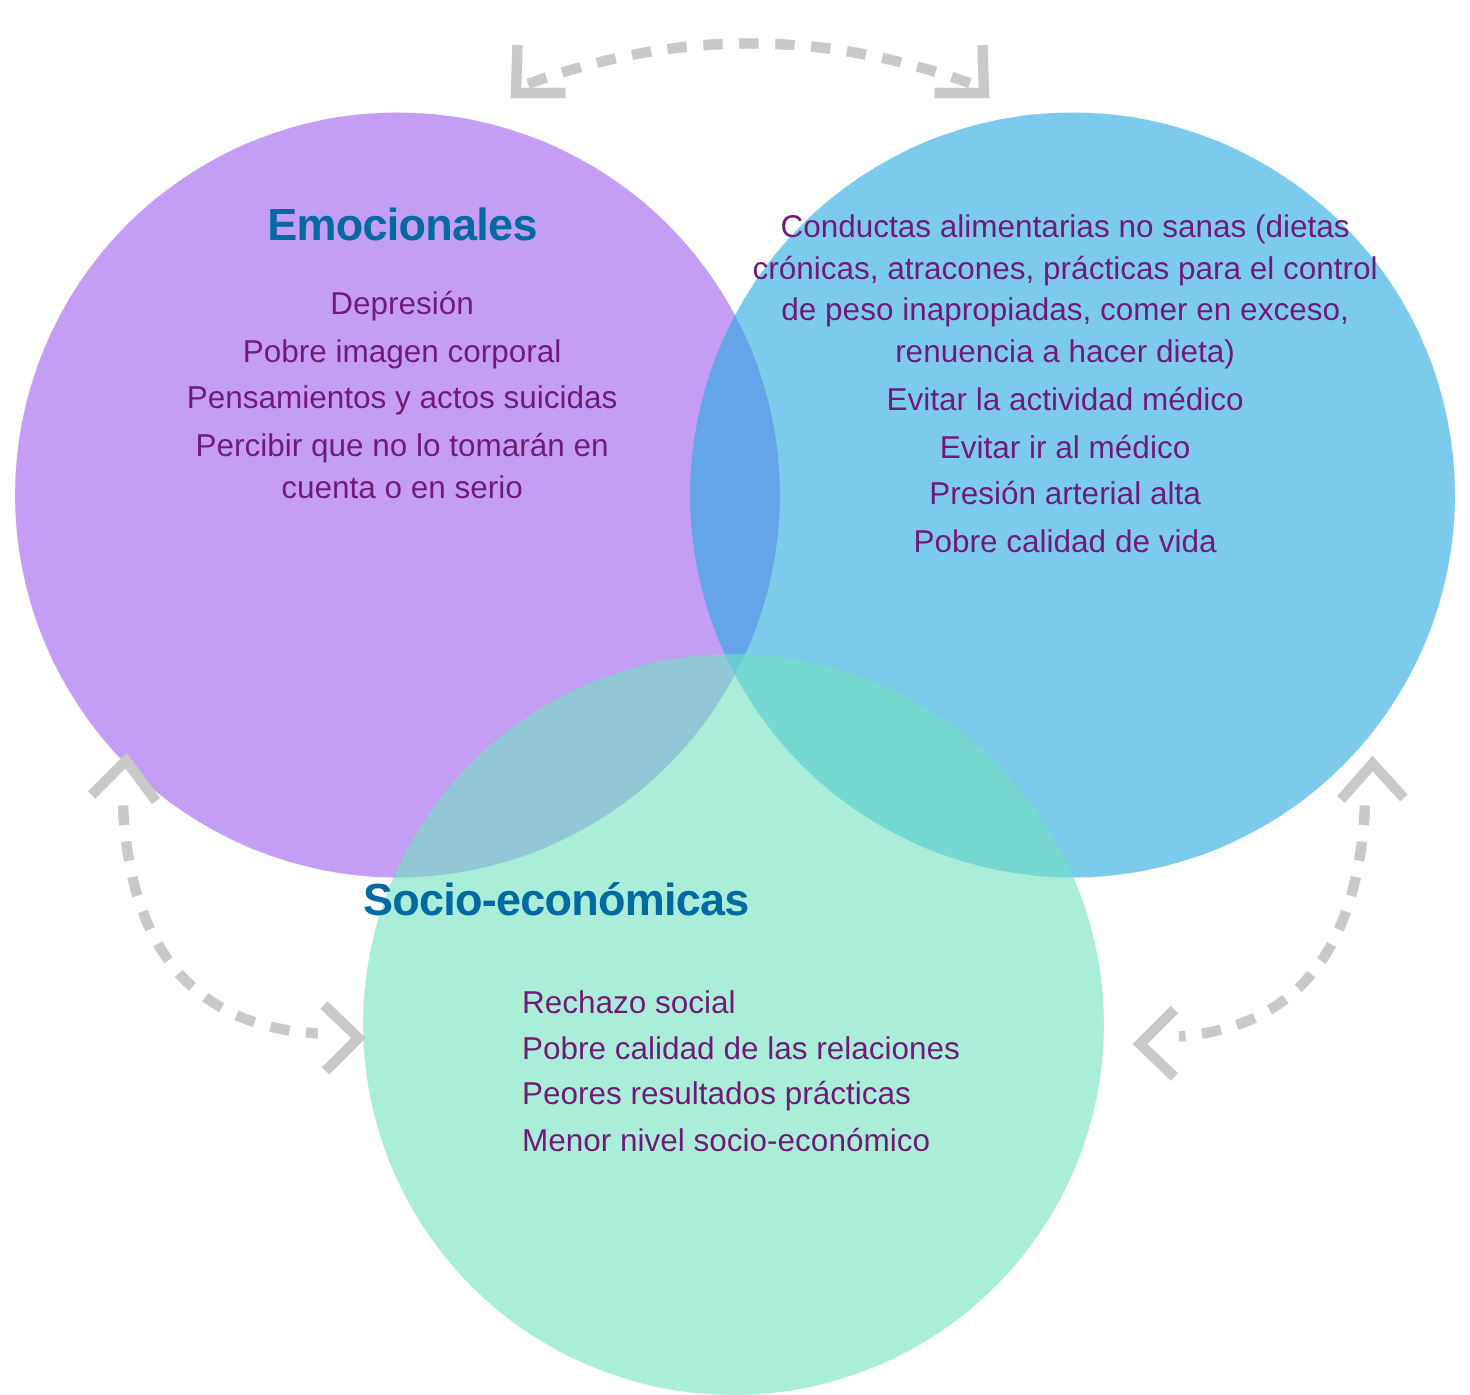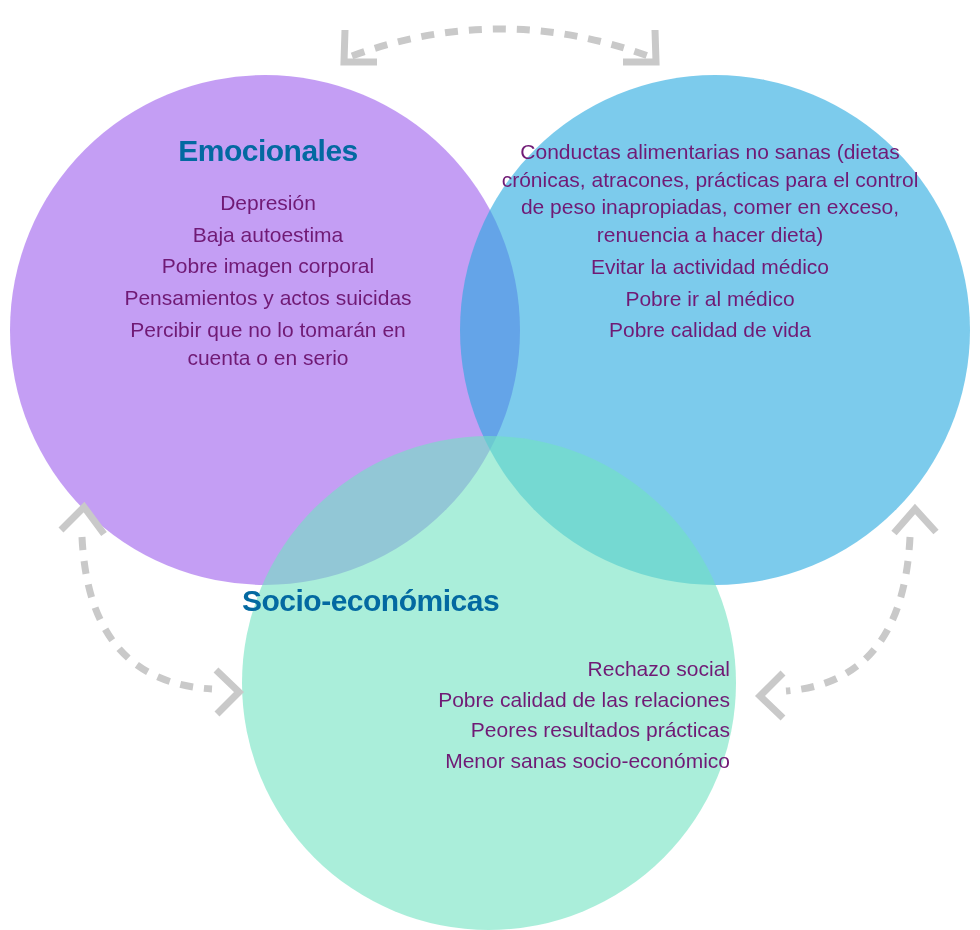--- a/index.html
+++ b/index.html
@@ -18,21 +18,21 @@
     line-height:1.1;
   }
   .itemlist{font-size:21px;color:#701a75;line-height:1.32;}
   .itemlist .item{margin:4px 0;}
 
   .block-emocionales{left:108px;top:134px;width:320px;text-align:center;}
   .block-emocionales .heading{margin-bottom:22px;}
   .block-salud{left:495px;top:134px;width:430px;text-align:center;}
   .block-salud .heading{margin-bottom:28px;}
   .heading-socio{position:absolute;left:242px;top:584px;width:494px;z-index:2;}
-  .block-socio-list{left:330px;top:652px;width:400px;text-align:right;}
+  .block-socio-list{left:348px;top:652px;width:400px;text-align:left;}
   .block-socio-list .item{margin:3px 0;}
 
   .arrow-layer{position:absolute;left:0;top:0;z-index:1;}
   .arrow-layer path{stroke:#c9c9c9;stroke-width:7;fill:none;stroke-dasharray:13 11;}
   .arrow-layer polyline{stroke:#c9c9c9;stroke-width:7;fill:none;stroke-linejoin:miter;stroke-linecap:butt;}
 </style>
 </head>
 <body>
 
 <div class="circle circle-emocionales"></div>
@@ -54,35 +54,35 @@
     <path d="M 910 537 Q 903 682 786 691"></path>
     <polyline points="894,533 915,509 936,532"></polyline>
     <polyline points="783,673 760,696 783,718"></polyline>
   </g>
 </svg>
 
 <div class="textblock block-emocionales">
   <div class="heading">Emocionales</div>
   <div class="itemlist">
     <div class="item">Depresión</div>
-    <div class="item">Baja autoestima</div>
     <div class="item">Pobre imagen corporal</div>
     <div class="item">Pensamientos y actos suicidas</div>
     <div class="item">Percibir que no lo tomarán en cuenta o en serio</div>
   </div>
 </div>
 
 <div class="textblock block-salud">
   <div class="itemlist">
     <div class="item">Conductas alimentarias no sanas (dietas crónicas, atracones, prácticas para el control de peso inapropiadas, comer en exceso, renuencia a hacer dieta)</div>
     <div class="item">Evitar la actividad médico</div>
-    <div class="item">Pobre ir al médico</div>
+    <div class="item">Evitar ir al médico</div>
+    <div class="item">Presión arterial alta</div>
     <div class="item">Pobre calidad de vida</div>
   </div>
 </div>
 
 <div class="heading heading-socio">Socio-económicas</div>
 <div class="textblock itemlist block-socio-list">
   <div class="item">Rechazo social</div>
   <div class="item">Pobre calidad de las relaciones</div>
   <div class="item">Peores resultados prácticas</div>
-  <div class="item">Menor sanas socio-económico</div>
+  <div class="item">Menor nivel socio-económico</div>
 </div>
 
 </body></html>

